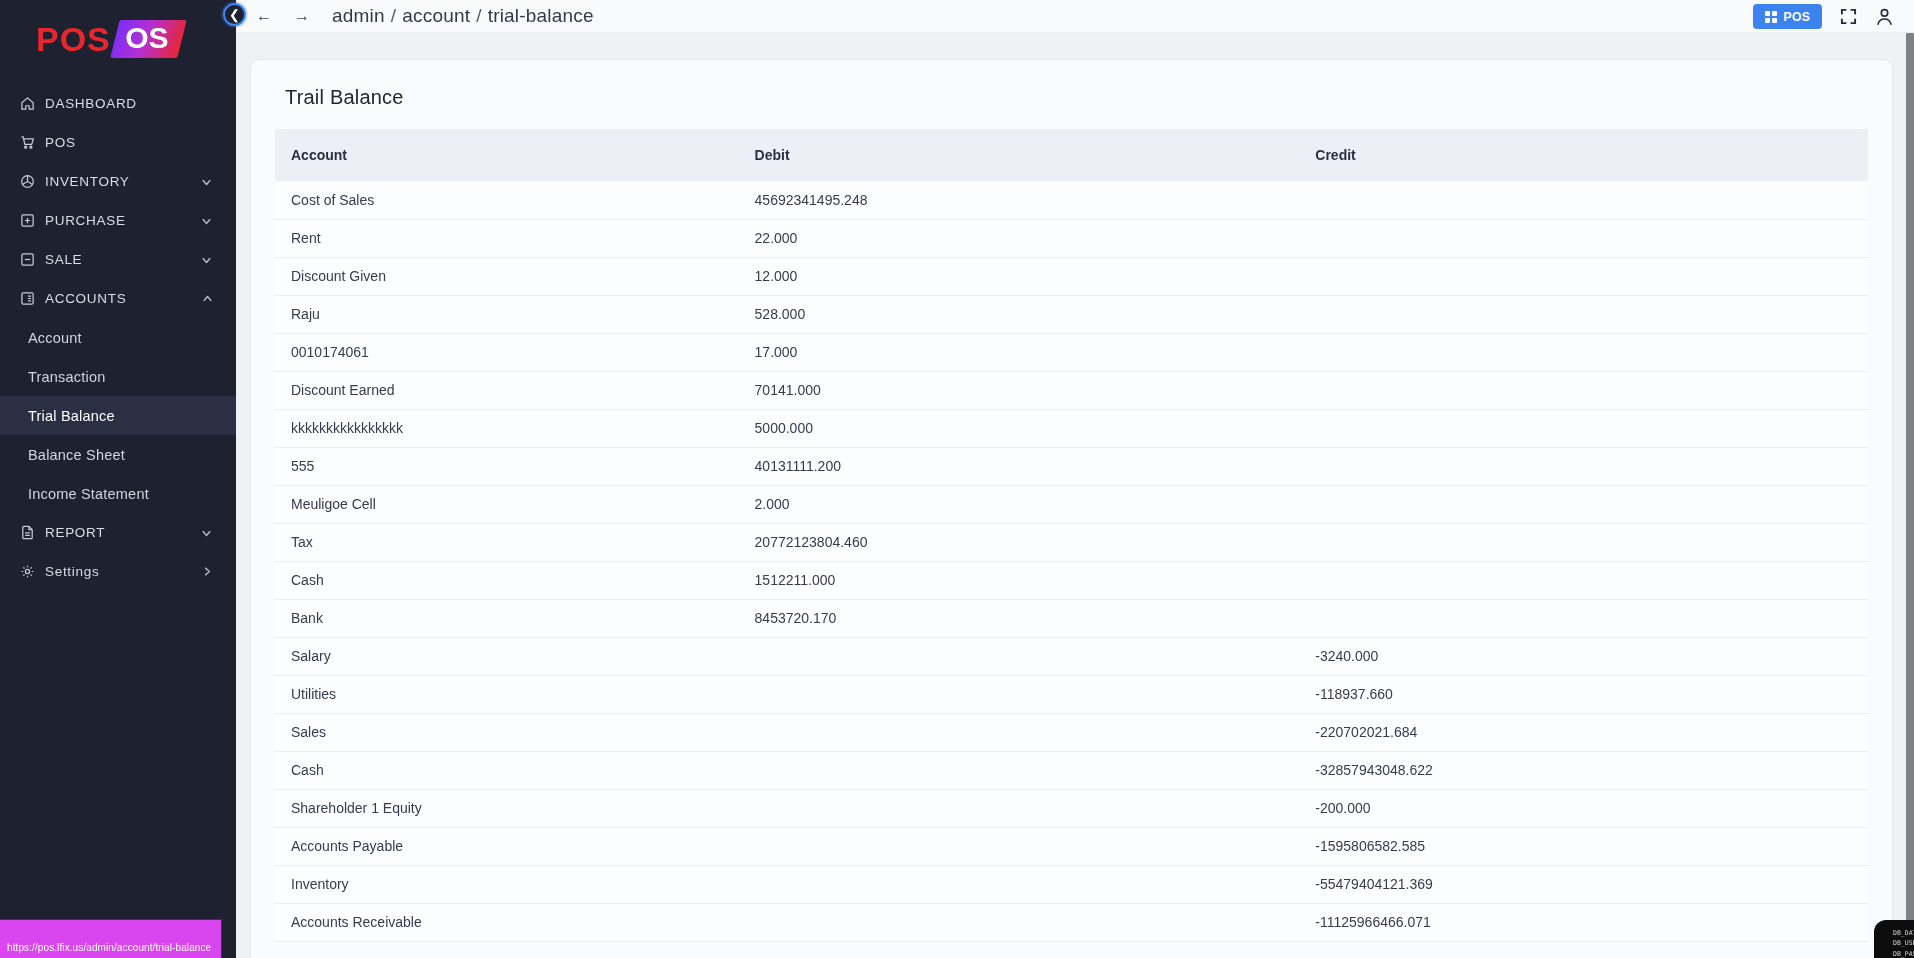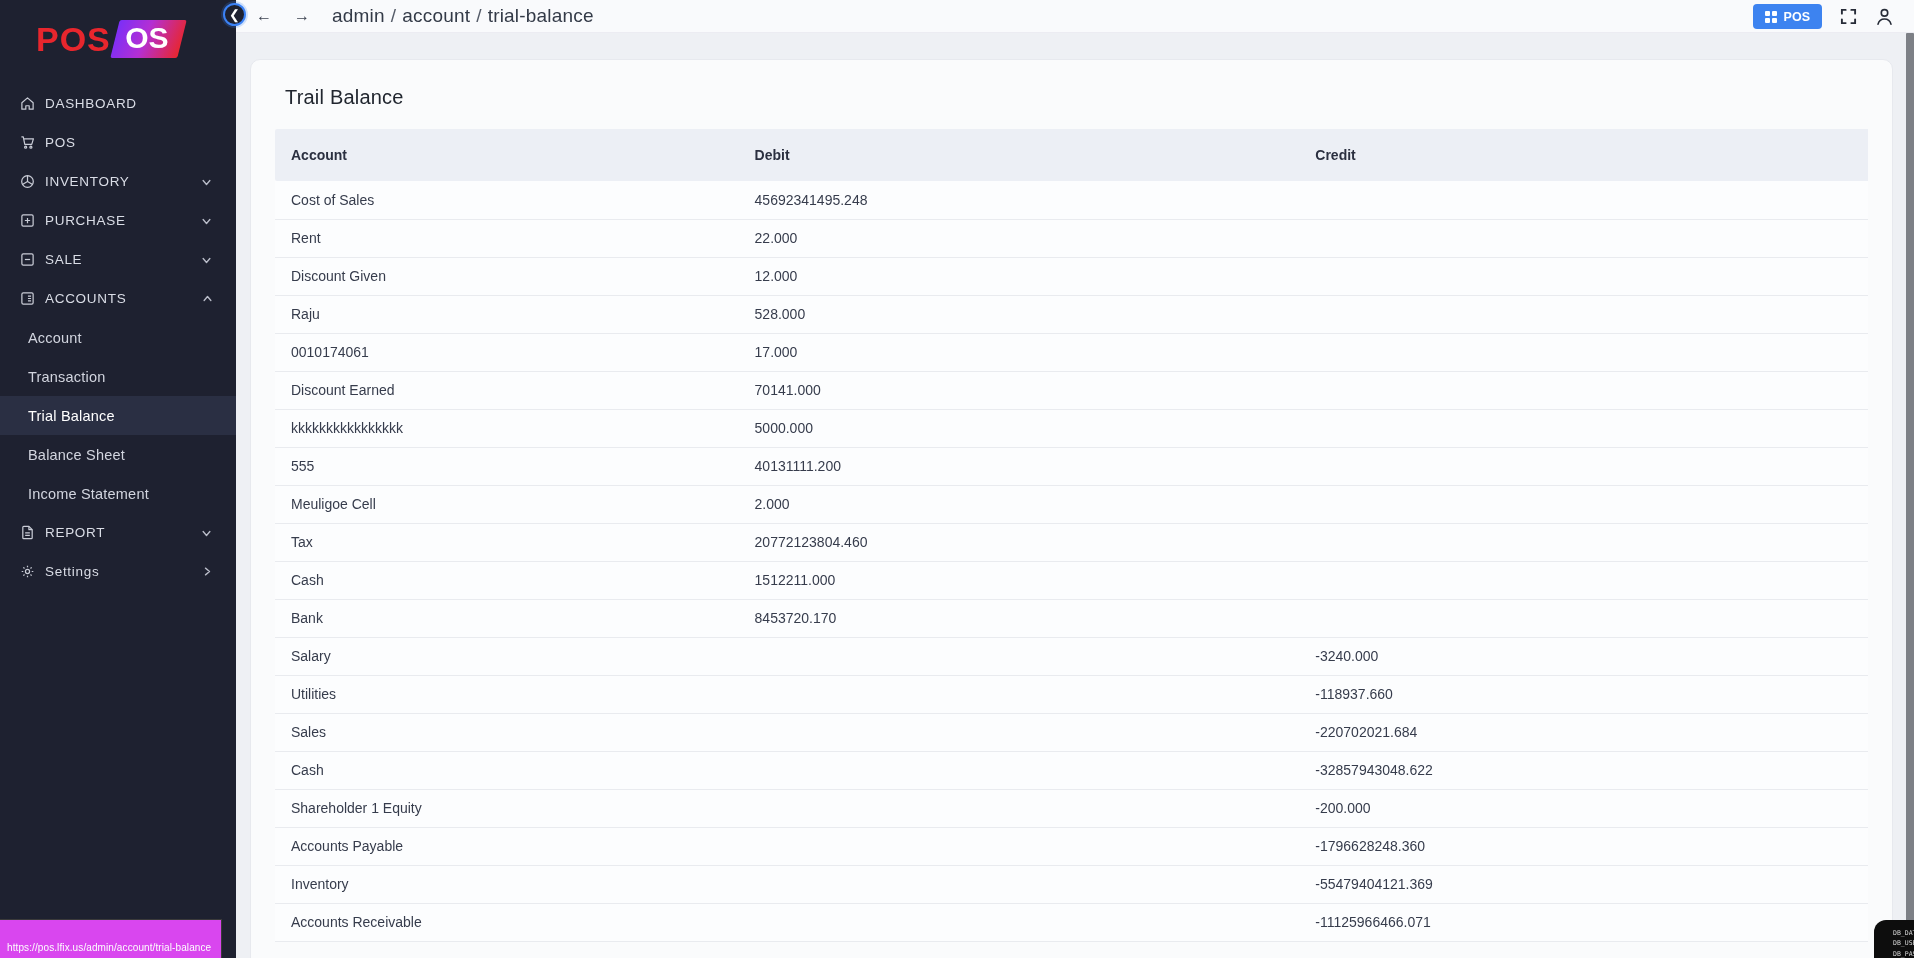--- a/index.html
+++ b/index.html
@@ -336,21 +336,21 @@
     <td>-32857943048.622</td>
   </tr>
               <tr>
     <td>Shareholder 1 Equity</td>
     <td></td>
     <td>-200.000</td>
   </tr>
               <tr>
     <td>Accounts Payable</td>
     <td></td>
-    <td>-1796628248.360</td>
+    <td>-1595806582.585</td>
   </tr>
               <tr>
     <td>Inventory</td>
     <td></td>
     <td>-55479404121.369</td>
   </tr>
               <tr>
     <td>Accounts Receivable</td>
     <td></td>
     <td>-11125966466.071</td>

